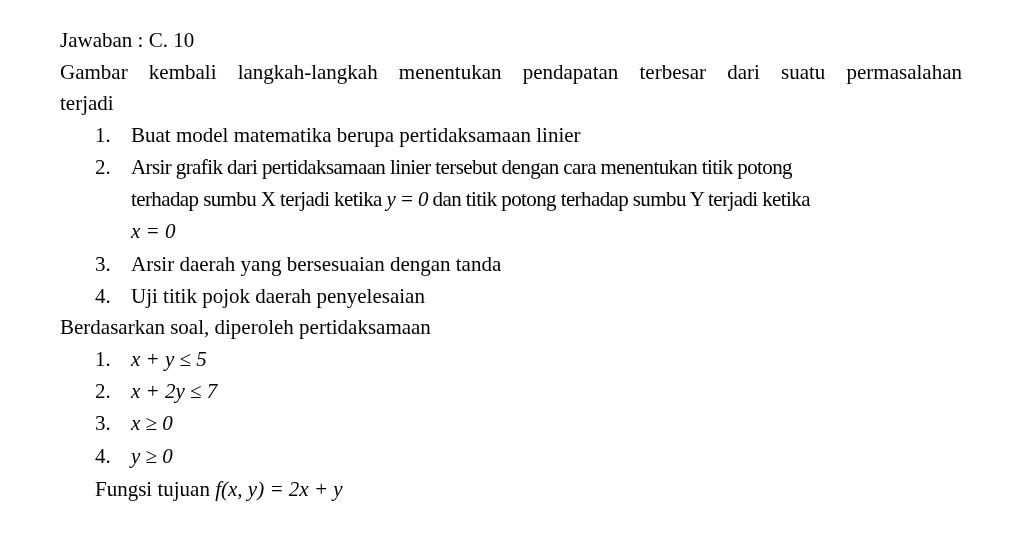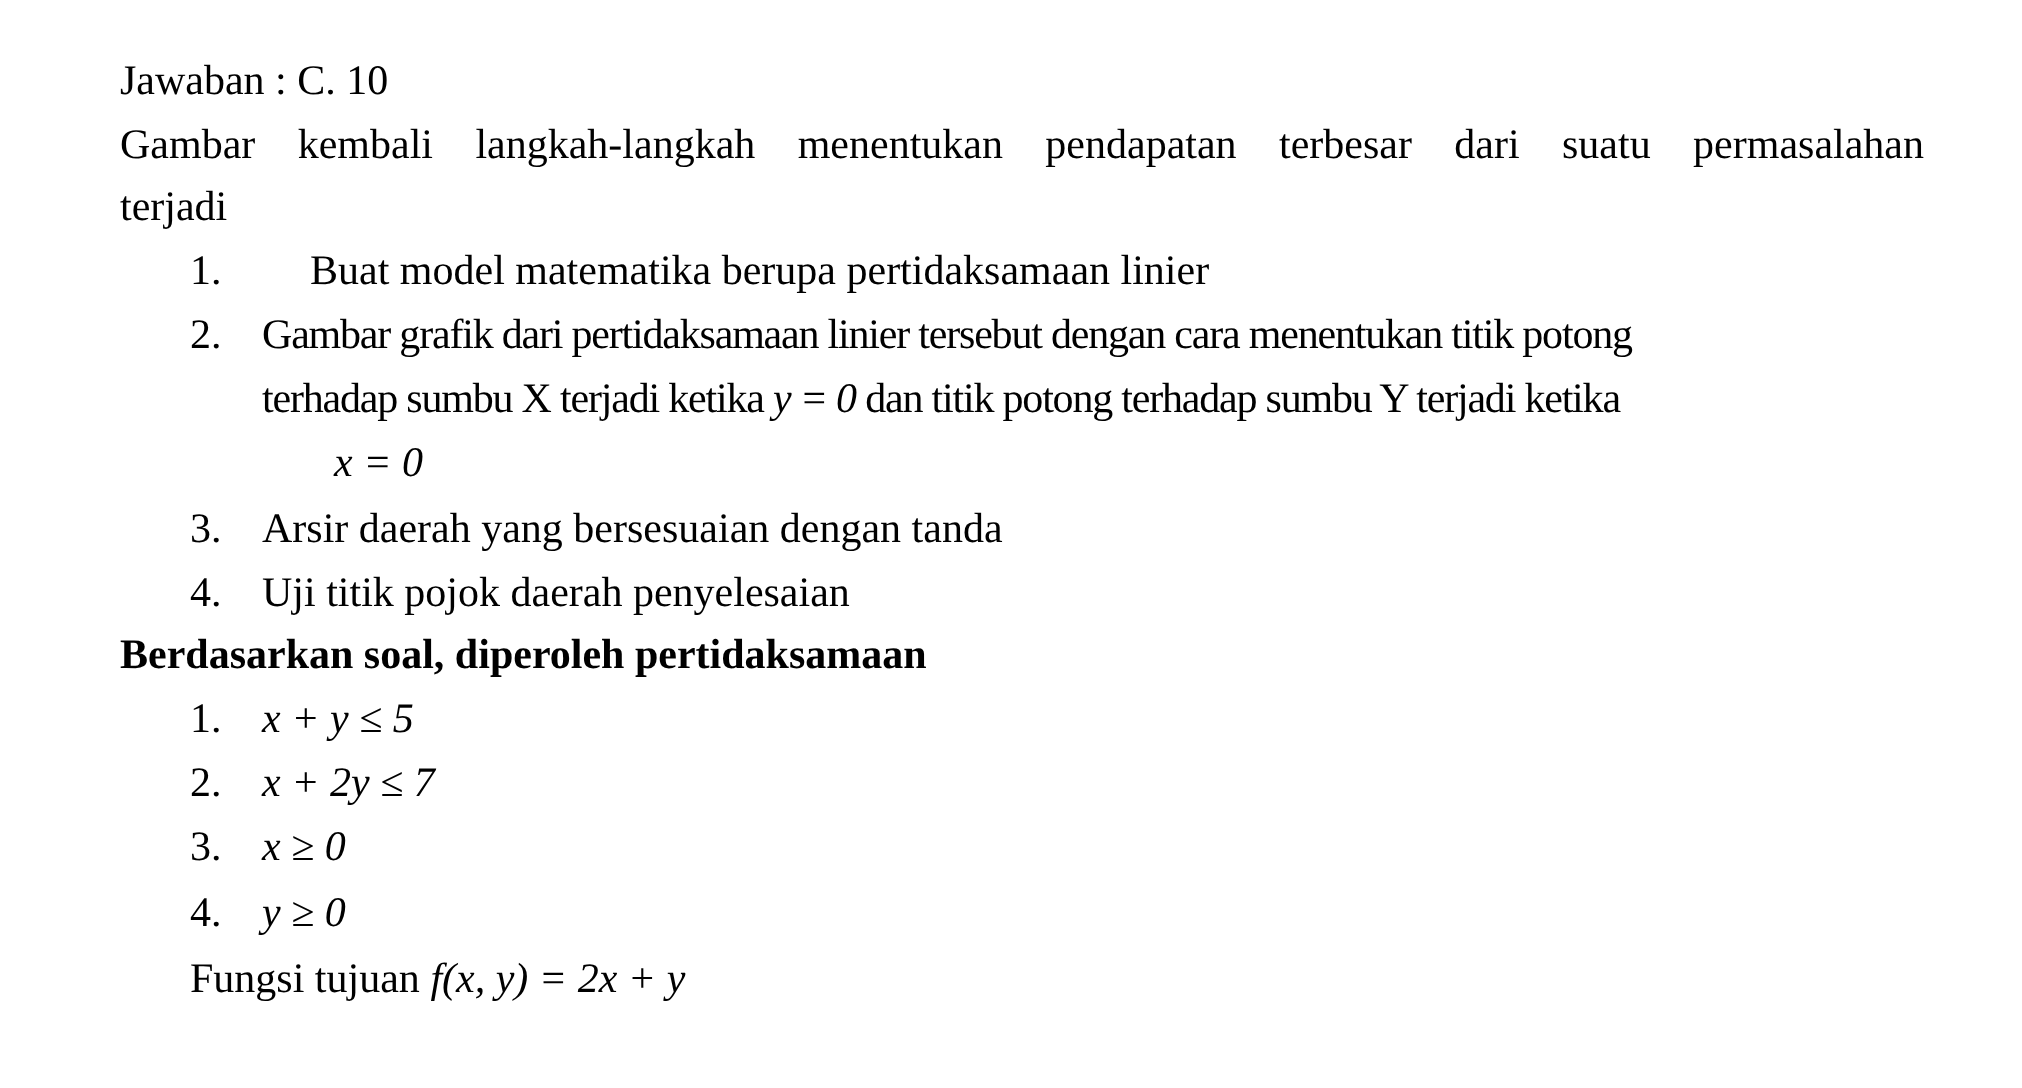--- a/index.html
+++ b/index.html
@@ -17,43 +17,43 @@
 </head>
 <body>
 
 <div class="line" style="left:60px; top:28px;">Jawaban : C. 10</div>
 
 <div class="line justify" style="left:60px; top:60px; width:902px;">Gambar kembali langkah-langkah menentukan pendapatan terbesar dari suatu permasalahan</div>
 <div class="line" style="left:60px; top:91px;">terjadi</div>
 
 <div>
   <span class="line num" style="top:123px;">1.</span>
-  <span class="line" style="left:131px; top:123px;margin-left:24px;">Buat model matematika berupa pertidaksamaan linier</span>
+  <span class="line" style="left:131px; top:123px;">Buat model matematika berupa pertidaksamaan linier</span>
 </div>
 
 <div>
   <span class="line num" style="top:155px;">2.</span>
-  <span class="line cond" style="left:131px; top:155px;">Gambar grafik dari pertidaksamaan linier tersebut dengan cara menentukan titik potong</span>
+  <span class="line cond" style="left:131px; top:155px;">Arsir grafik dari pertidaksamaan linier tersebut dengan cara menentukan titik potong</span>
   <span class="line cond" style="left:131px; top:187px;">
     <span>terhadap sumbu X terjadi ketika </span><span class="math">y = 0</span><span> dan  titik potong terhadap sumbu Y terjadi ketika</span>
   </span>
-  <span class="line math" style="left:131px; top:219px;margin-left:36px;">x = 0</span>
+  <span class="line math" style="left:131px; top:219px;">x = 0</span>
 </div>
 
 <div>
   <span class="line num" style="top:252px;">3.</span>
   <span class="line" style="left:131px; top:252px;">Arsir daerah yang bersesuaian dengan tanda</span>
 </div>
 
 <div>
   <span class="line num" style="top:284px;">4.</span>
   <span class="line" style="left:131px; top:284px;">Uji titik pojok daerah penyelesaian</span>
 </div>
 
-<div class="line" style="left:60px; top:315px;font-weight:bold;">Berdasarkan soal, diperoleh pertidaksamaan</div>
+<div class="line" style="left:60px; top:315px;">Berdasarkan soal, diperoleh pertidaksamaan</div>
 
 <div>
   <span class="line num" style="top:347px;">1.</span>
   <span class="line math" style="left:131px; top:347px;">x + y ≤ 5</span>
 </div>
 <div>
   <span class="line num" style="top:379px;">2.</span>
   <span class="line math" style="left:131px; top:379px;">x + 2y ≤ 7</span>
 </div>
 <div>

